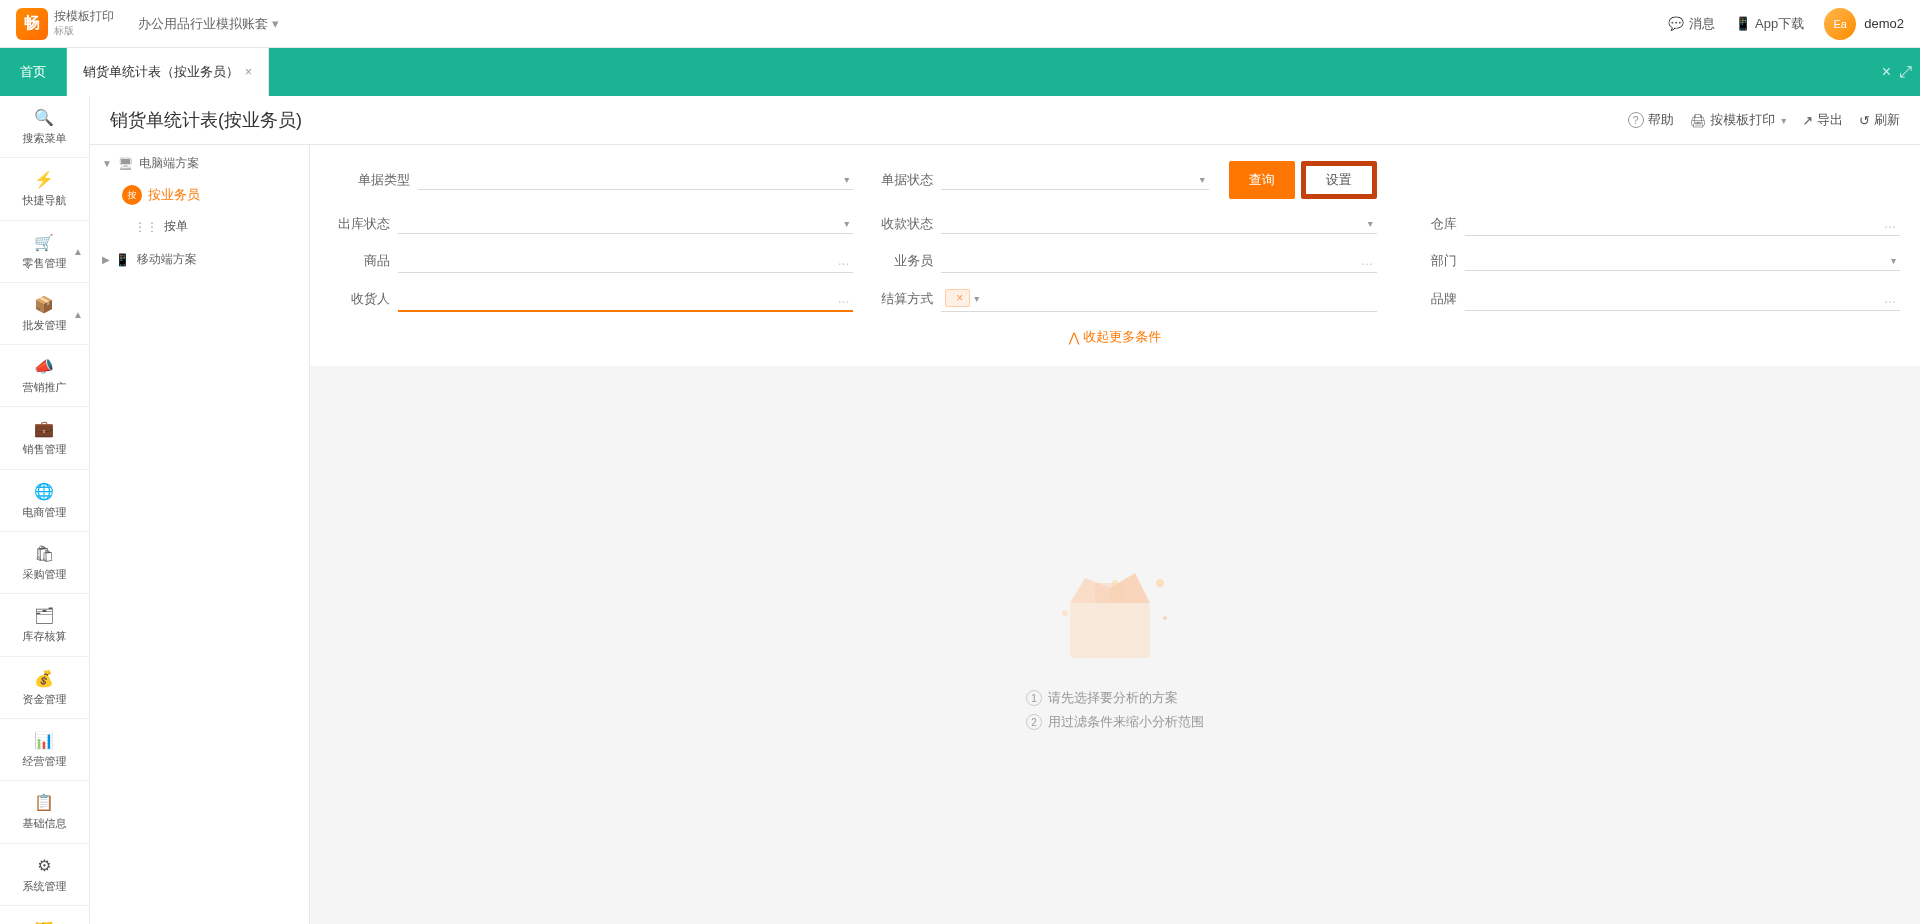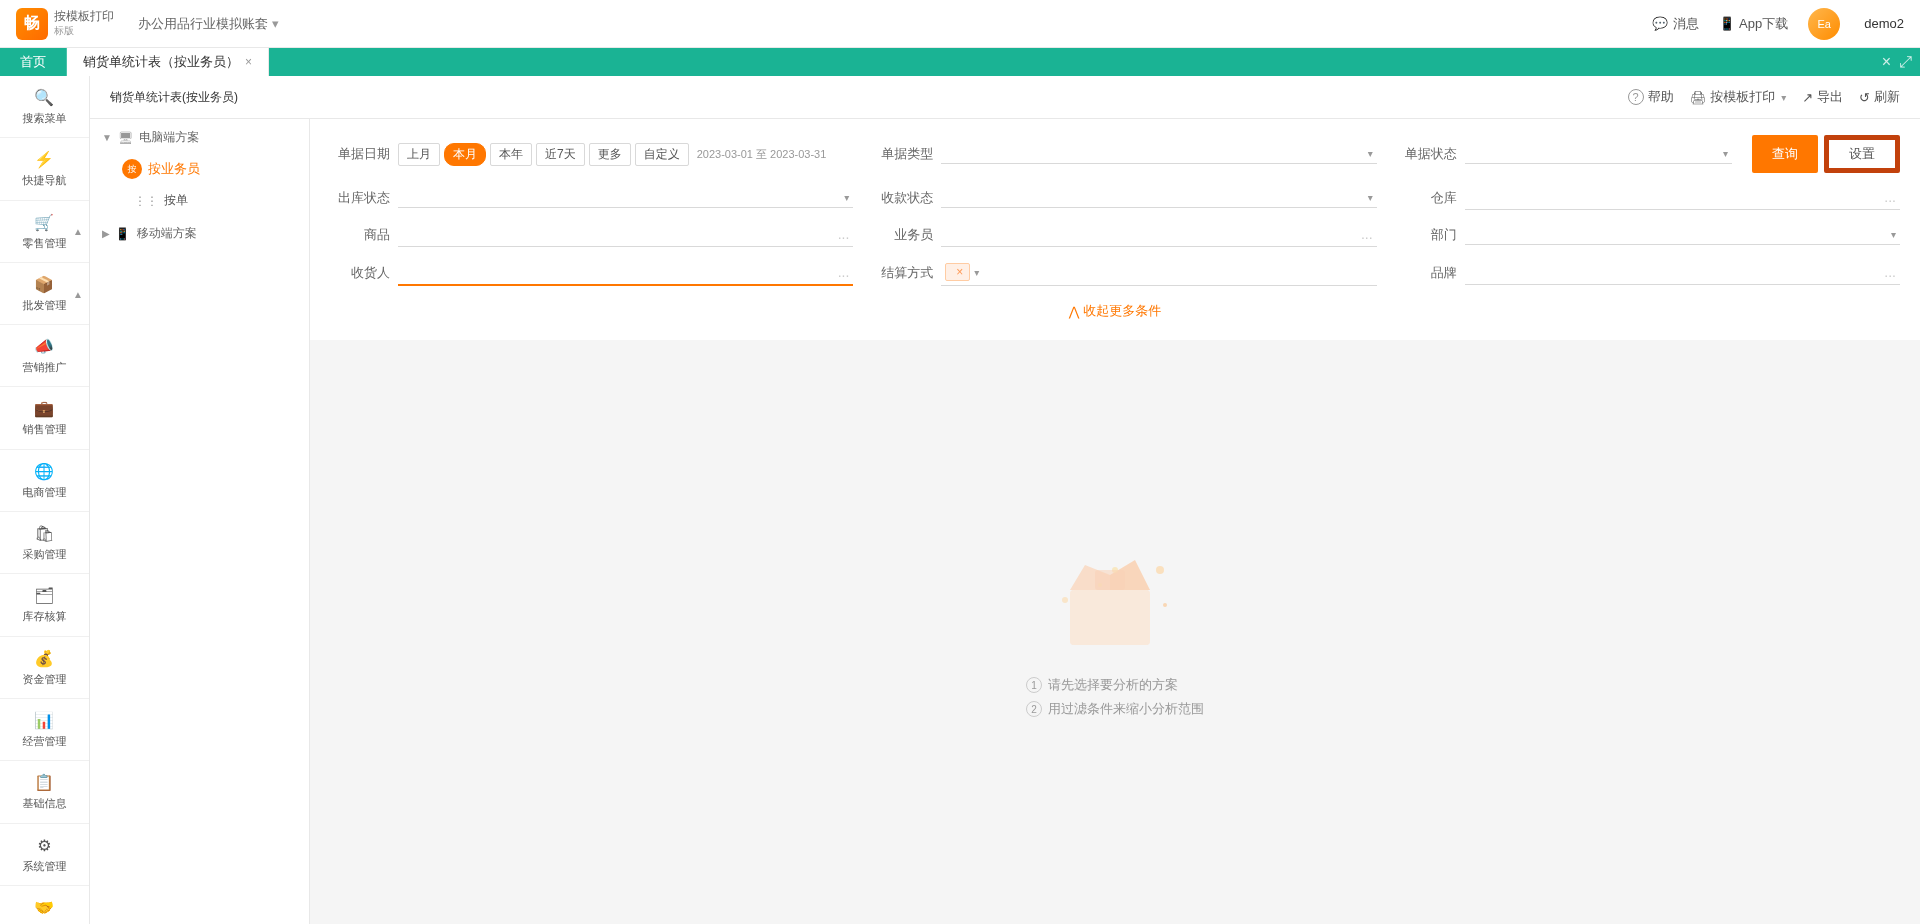--- a/index.html
+++ b/index.html
@@ -39,21 +39,21 @@
       width: 32px; height: 32px;
       border-radius: 50%;
       background: linear-gradient(135deg, #ffb74d, #ff8c00);
       display: flex; align-items: center; justify-content: center;
       color: white; font-size: 13px;
     }
     .user-name { font-size: 13px; color: #333; }
     
     
     .tab-bar {
-      height: 28px;
+      height: 48px;
       background: #1ab394;
       display: flex;
       padding: 0 0;
       flex-shrink: 0;
     }
     .tab-home {
       padding: 0 20px;
       height: 100%;
       display: flex; align-items: center;
       color: white;
@@ -109,21 +109,21 @@
     
     .page-header {
       background: #fff;
       padding: 12px 20px;
       border-bottom: 1px solid #e8e8e8;
       display: flex;
       align-items: center;
       justify-content: space-between;
       flex-shrink: 0;
     }
-    .page-title { font-size: 12px; font-weight: 500; color: #333; }
+    .page-title { font-size: 18px; font-weight: 500; color: #333; }
     .page-actions { display: flex; align-items: center; gap: 16px; }
     .page-action-btn {
       display: flex; align-items: center; gap: 4px;
       cursor: pointer; color: #555; font-size: 13px;
     }
     
     
     .inner-layout { display: flex; flex: 1; overflow: hidden; }
     
     
@@ -305,21 +305,21 @@
     </div>
     <div class="top-header-right">
       <div class="header-action">
         <span>💬</span>
         <span>消息</span>
       </div>
       <div class="header-action">
         <span>📱</span>
         <span>App下载</span>
       </div>
-      <div style="display:flex;align-items:center;gap:24px;cursor:pointer;">
+      <div style="display:flex;align-items:center;gap:8px;cursor:pointer;">
         <div class="user-avatar">
           <span style="font-size:11px;">Ea</span>
         </div>
         <span class="user-name">demo2</span>
       </div>
     </div>
   </div>
 
   <div class="tab-bar">
     <div class="tab-home">
@@ -450,32 +450,20 @@
             <span>移动端方案</span>
           </div>
         </div>
 
         <div class="filter-area">
 
           <div class="filter-panel">
 
             <div style="display:grid;grid-template-columns:1fr 1fr 1fr;gap:0;margin-bottom:12px;align-items:center;">
 
-              <div class="filter-field-inline">
-                <span class="filter-label-inline" style="width:60px;">单据日期</span>
-                <div style="display:flex;align-items:center;gap:4px;flex:1;">
-                  <button class="date-btn">上月</button>
-                  <button class="date-btn active">本月</button>
-                  <button class="date-btn">本年</button>
-                  <button class="date-btn">近7天</button>
-                  <button class="date-btn">更多</button>
-                  <button class="date-btn">自定义</button>
-                  <span class="date-range">2023-03-01 至 2023-03-31</span>
-                </div>
-              </div>
 
               <div class="filter-field-inline" style="padding-left:20px;">
                 <span class="filter-label-inline" style="width:60px;">单据类型</span>
                 <div class="filter-select">
                   <span class="filter-select-text"></span>
                   <span class="filter-select-arrow">▾</span>
                 </div>
               </div>
 
               <div class="filter-field-inline" style="padding-left:20px;">

